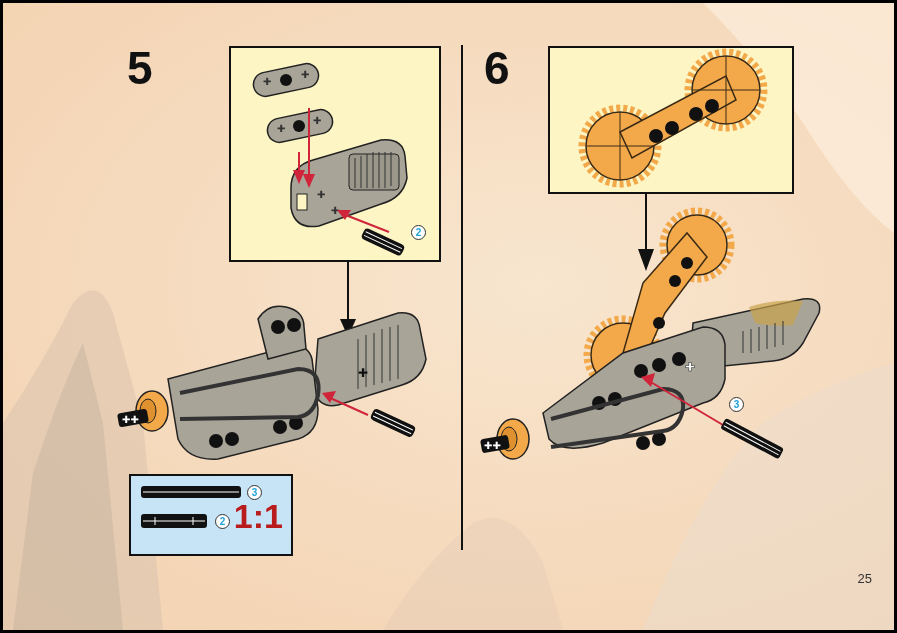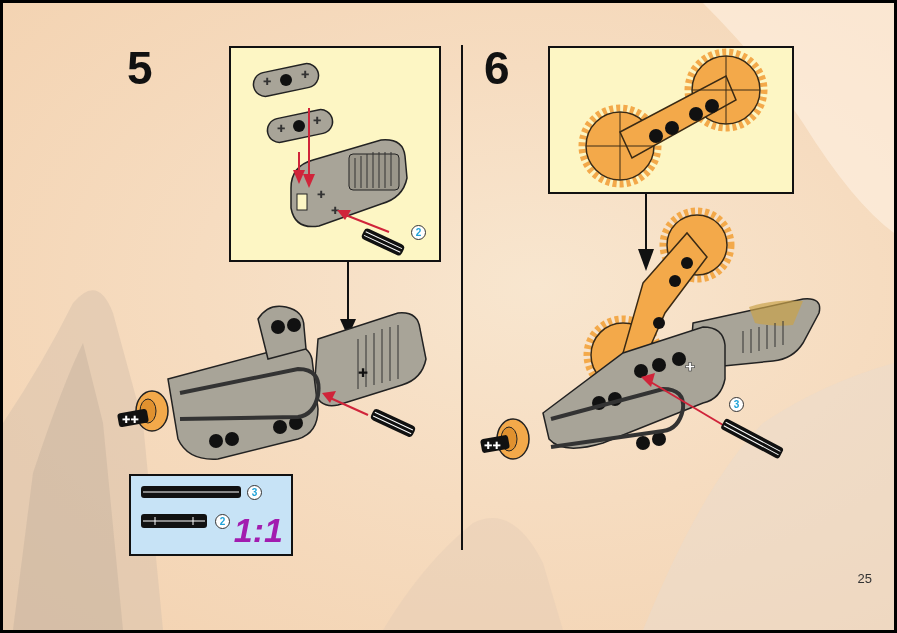--- a/index.html
+++ b/index.html
@@ -12,21 +12,21 @@
   .step-num { position: absolute; font-weight: bold; font-size: 46px; color: #111; line-height: 1; }
   .callout {
     position: absolute; background: #fdf6c4; border: 2px solid #111; box-sizing: border-box;
   }
   .divider { position: absolute; left: 458px; top: 42px; width: 2px; height: 505px; background: #111; }
   .conn { position: absolute; width: 2px; background: #111; }
   .parts-box {
     position: absolute; left: 126px; top: 471px; width: 164px; height: 82px;
     background: #c7e3f6; border: 2px solid #111; box-sizing: border-box;
   }
-  .ratio { position: absolute; right: 8px; bottom: 4px; font-weight: bold; font-size: 34px; color: #a21caf; font-style: italic; }
+  .ratio { position: absolute; right: 8px; bottom: 18px; font-weight: bold; font-size: 34px; color: #b91c1c; }
   .badge {
     position: absolute; width: 15px; height: 15px; border-radius: 50%;
     background: #fff; border: 1px solid #333; box-sizing: border-box;
     font-size: 10px; font-weight: bold; color: #1fa2d8; text-align: center; line-height: 13px;
   }
   .page-number { position: absolute; right: 22px; bottom: 44px; font-size: 13px; color: #333; }
   .watermark {
     position: absolute; left: 494px; top: 578px; font-size: 44px; font-weight: bold;
     color: #f08a8a; letter-spacing: 1px; opacity: 0.95;
   }

